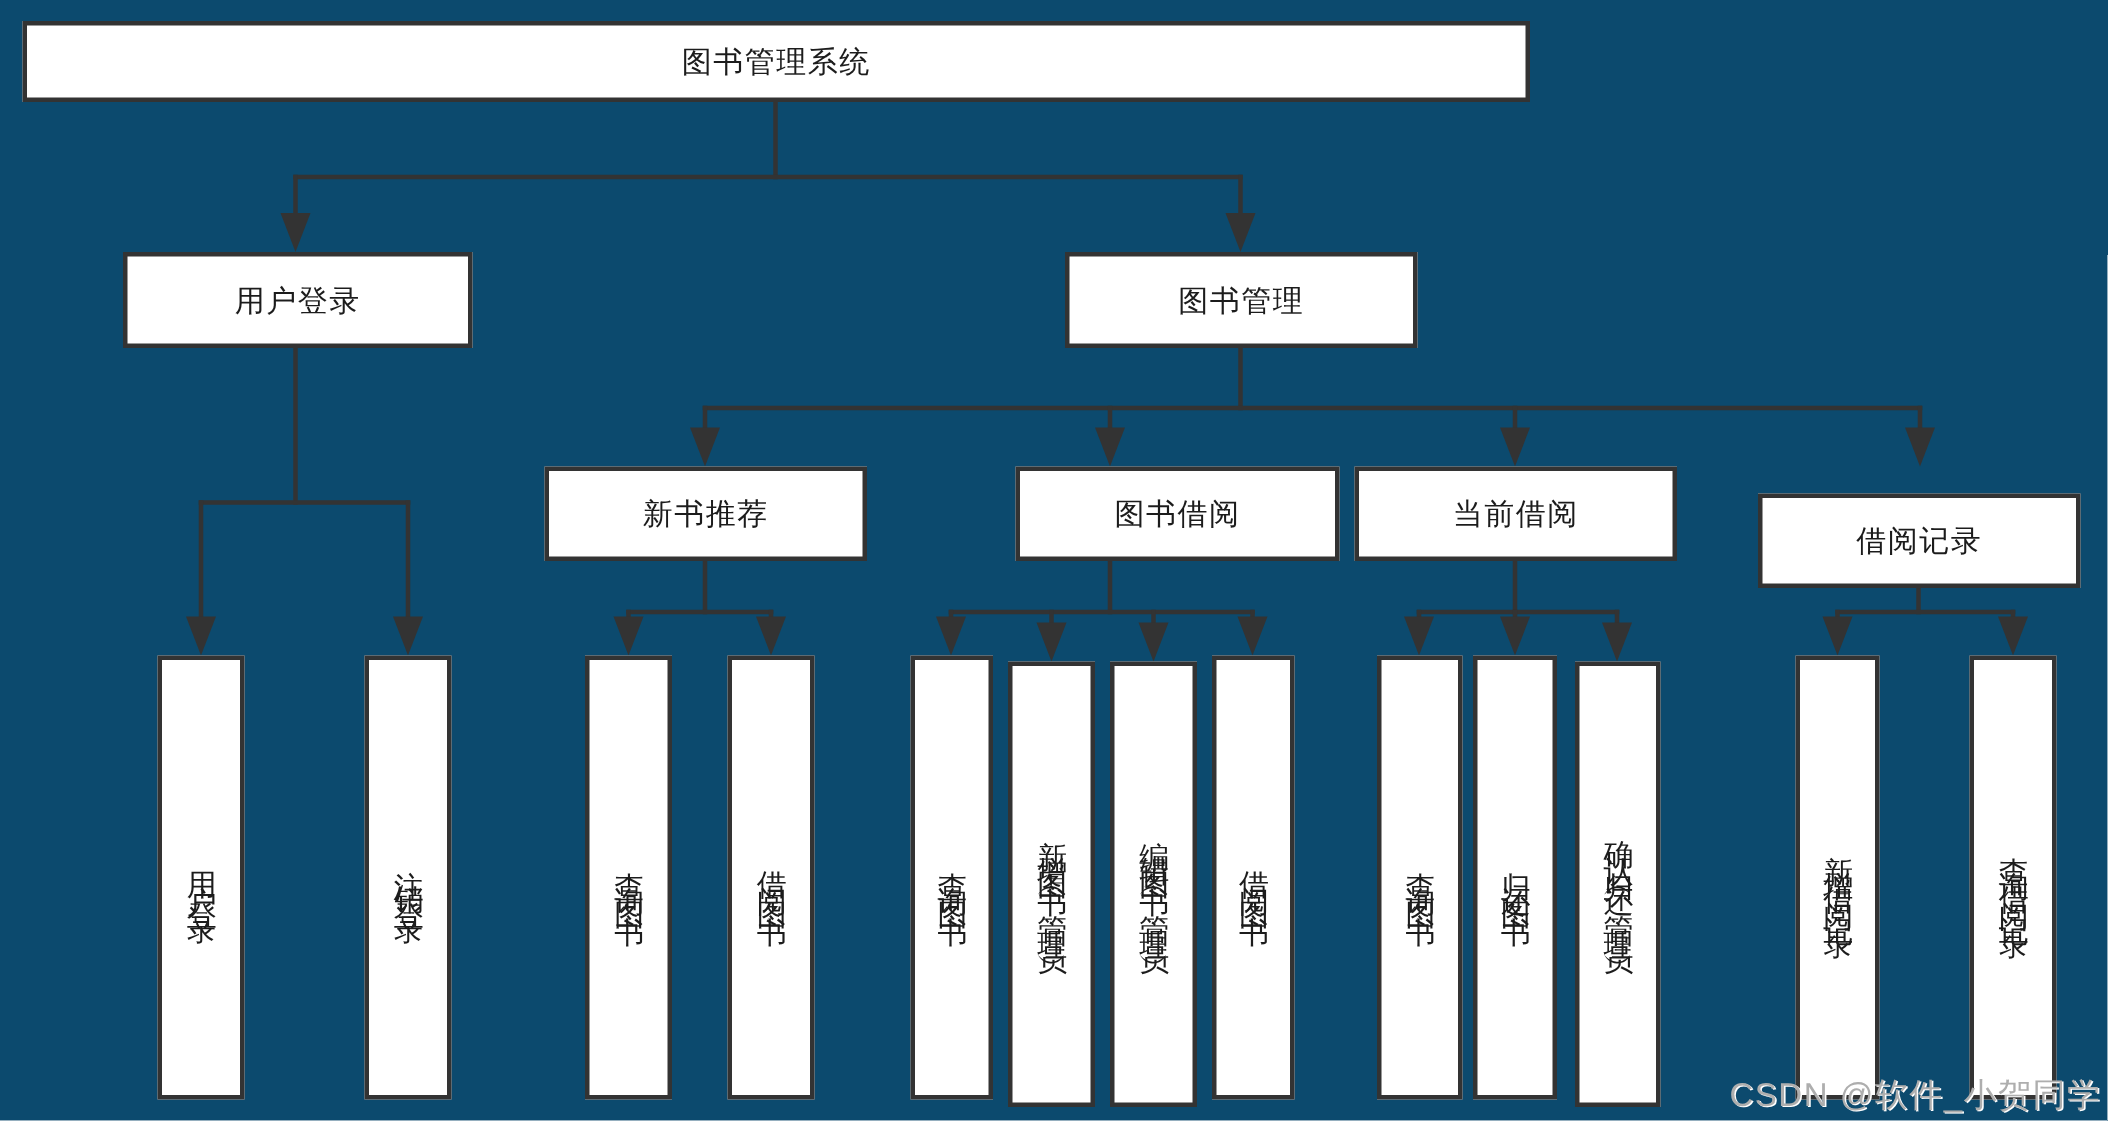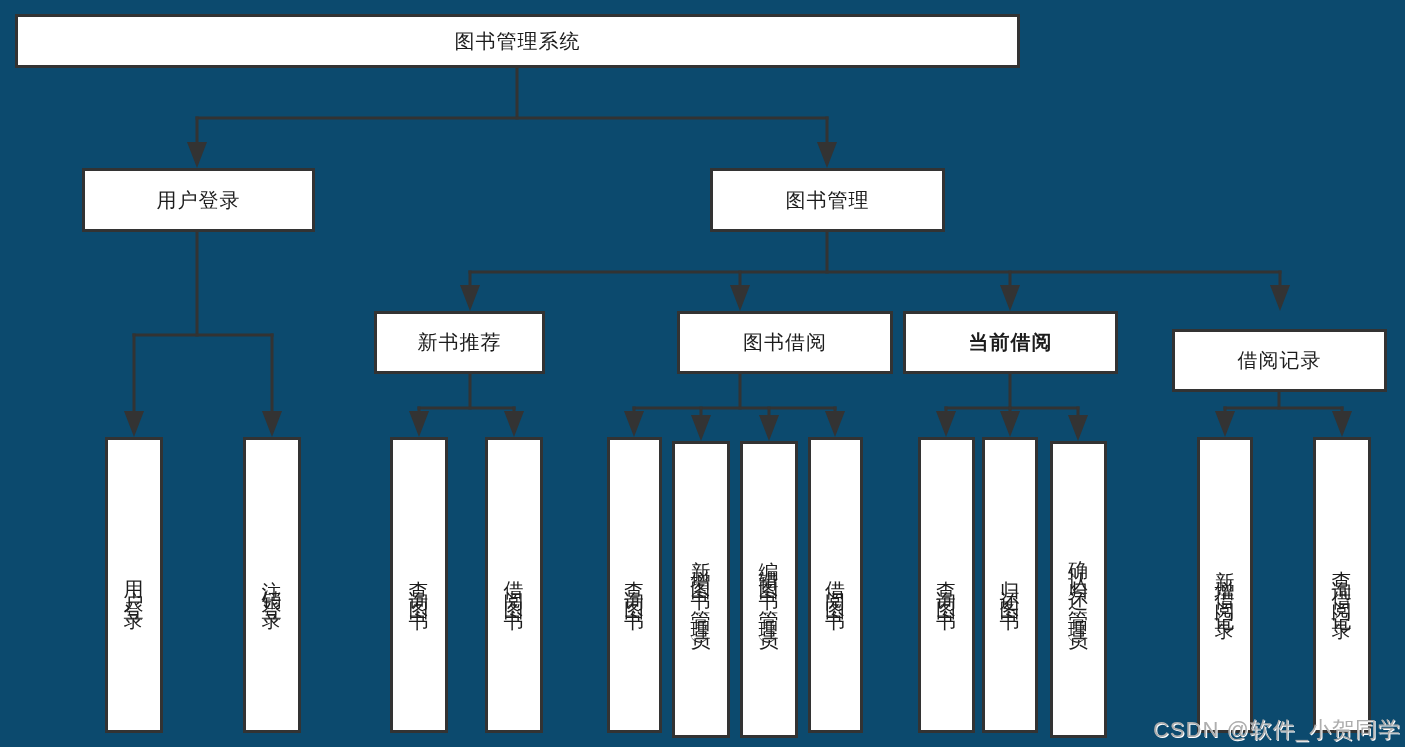--- a/index.html
+++ b/index.html
@@ -133,23 +133,23 @@
       <line x1="1342" y1="408" x2="1342" y2="413"></line>
       <polygon points="1332,411 1352,411 1342,437"></polygon>
     </g>
   </svg>
 
   <div class="node" style="left:15px; top:14px; width:1005px; height:54px;">图书管理系统</div>
 
   <div class="node" style="left:82px; top:168px; width:233px; height:64px;">用户登录</div>
   <div class="node" style="left:710px; top:168px; width:235px; height:64px;">图书管理</div>
 
-  <div class="node" style="left:374px; top:311px; width:171px; height:63px;">新书推荐</div>
+  <div class="node" style="left:363px; top:311px; width:215px; height:63px;">新书推荐</div>
   <div class="node" style="left:632px; top:311px; width:216px; height:63px;margin-left:45px;">图书借阅</div>
-  <div class="node" style="left:903px; top:311px; width:215px; height:63px;font-weight:bold;">当前借阅</div>
+  <div class="node" style="left:903px; top:311px; width:215px; height:63px;">当前借阅</div>
   <div class="node" style="left:1172px; top:329px; width:215px; height:63px;">借阅记录</div>
 
   <div class="node leaf" style="left:105px; top:437px; width:58px; height:296px;">
     <span>用户登录</span>
   </div>
   <div class="node leaf" style="left:243px; top:437px; width:58px; height:296px;">
     <span>注销登录</span>
   </div>
 
   <div class="node leaf" style="left:390px; top:437px; width:58px; height:296px;">

